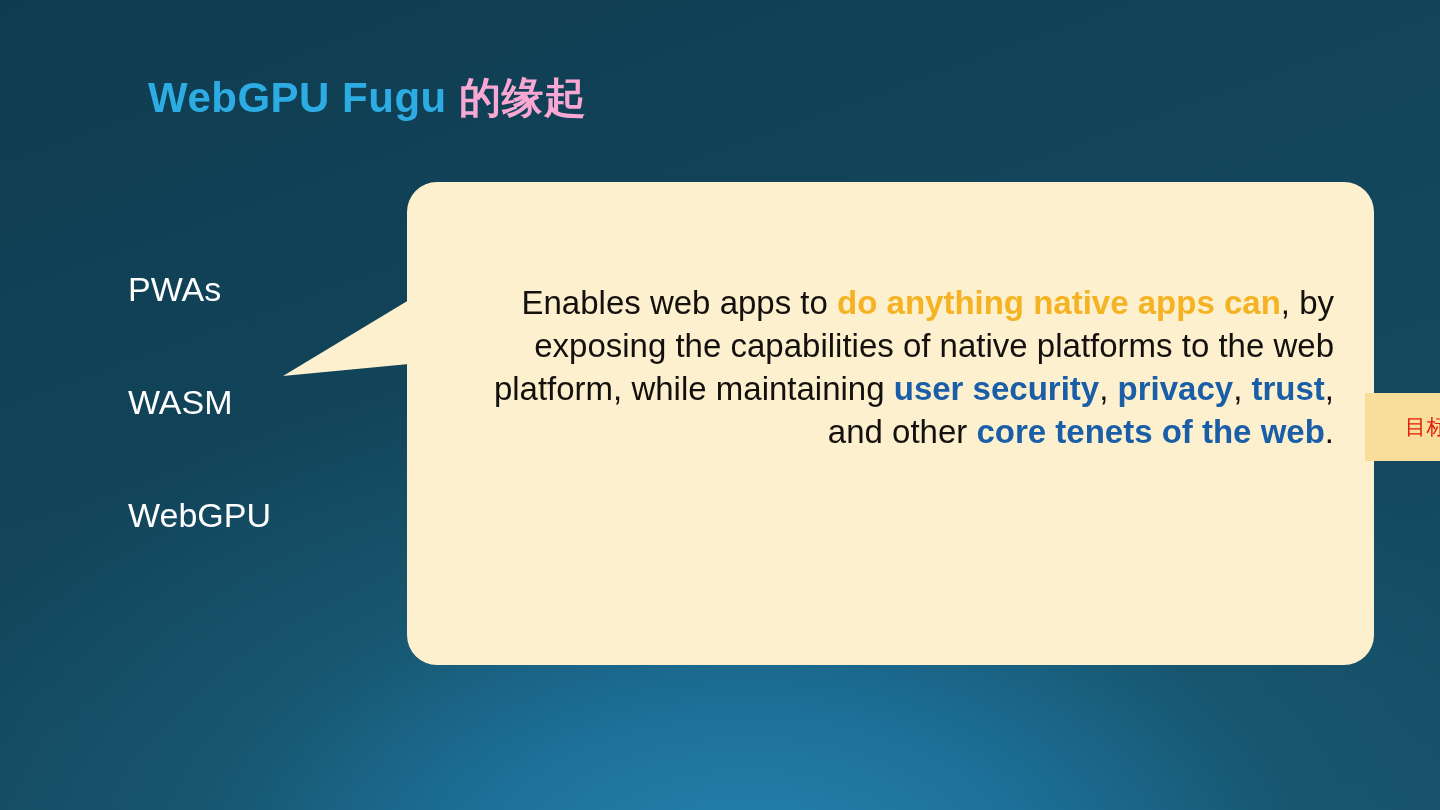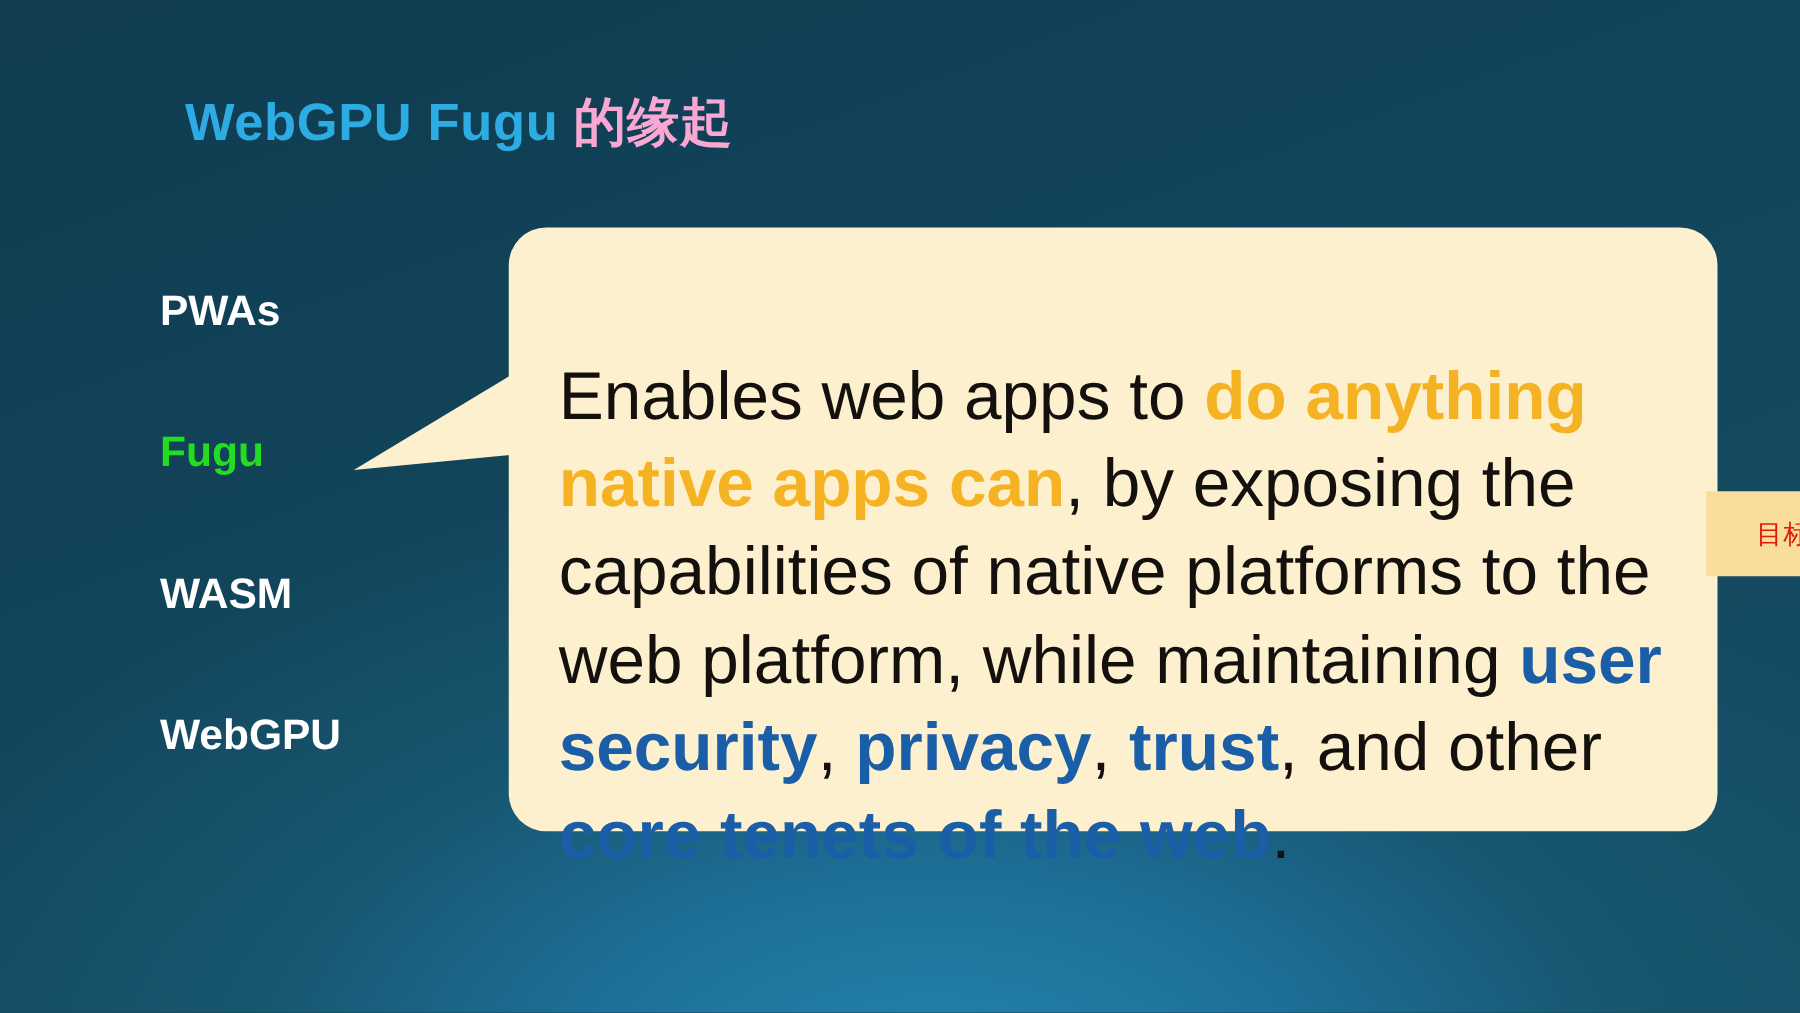--- a/index.html
+++ b/index.html
@@ -33,26 +33,26 @@
 
   
   #nav-list {
     position:absolute;
     left:128px;
     top:232px;
     width:250px;
   }
   .nav-item {
     font-size:34px;
-    font-weight:bold;
+    font-weight:normal;
     color:#ffffff;
     height:113px;
     line-height:1;
     display:flex;
-    align-items:flex-start;
+    align-items:center;
     white-space:nowrap;
   }
   .nav-item.active { color:#22dd22; }
 
   
   #speech-bubble {
     position:absolute;
     left:407px;
     top:182px;
     width:967px;
@@ -89,22 +89,22 @@
     white-space:nowrap;
     letter-spacing:0.5px;
   }
 
   
   #bubble-paragraph {
     position:absolute;
     left:40px;
     top:100px;
     width:887px;
-    text-align:left;
-    font-size:54px;
+    text-align:right;
+    font-size:33px;
     line-height:1.3;
     color:#13100d;
     font-family:"Liberation Sans", sans-serif;
   }
   #bubble-paragraph .hl-orange {
     color:#f5b323;
     font-weight:bold;
   }
   #bubble-paragraph .hl-blue {
     color:#1a5ea8;
@@ -116,23 +116,20 @@
 
 <h1 id="slide-title">
   <span>WebGPU Fugu</span>
   <span class="title-cn">的缘起</span>
 </h1>
 
 <nav id="nav-list">
     <div class="nav-item">
       <span>PWAs</span>
     </div>
-    <div class="nav-item active">
-      <span>Fugu</span>
-    </div>
     <div class="nav-item">
       <span>WASM</span>
     </div>
     <div class="nav-item">
       <span>WebGPU</span>
     </div>
   </nav>
 
 <div id="speech-bubble">
 

